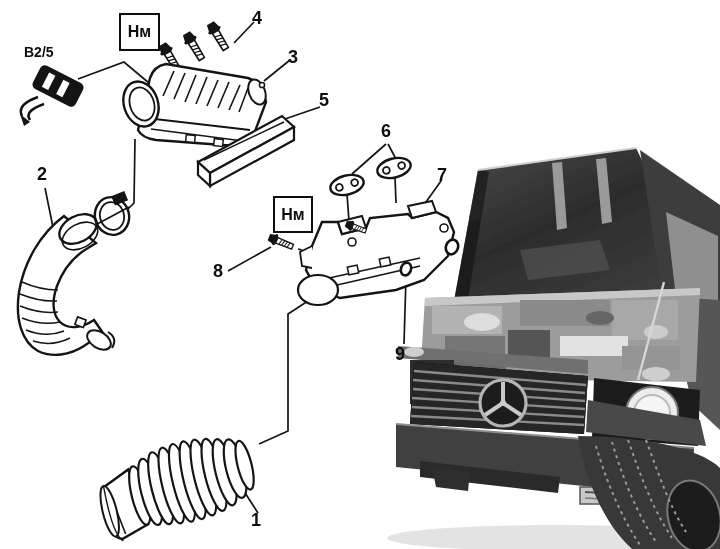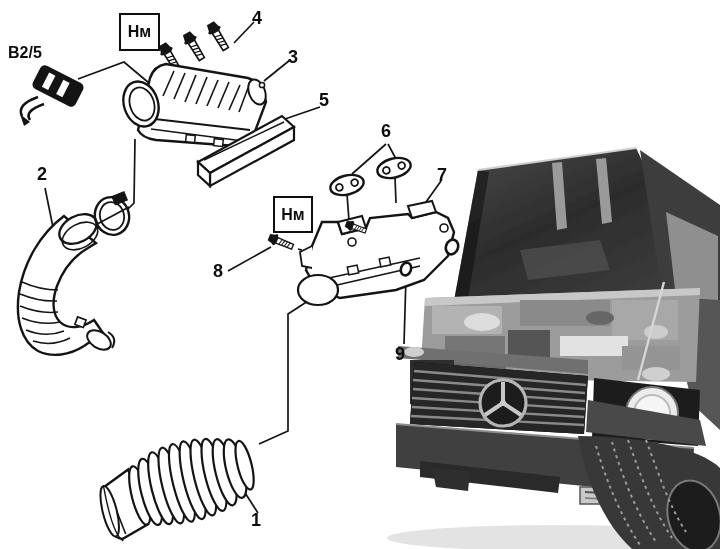--- a/index.html
+++ b/index.html
@@ -6,21 +6,21 @@
   #stage{
     position:relative;width:720px;height:549px;background:#fff;overflow:hidden;
     font-family:"Liberation Sans","DejaVu Sans",sans-serif;
   }
   #lineart,#photo{position:absolute;left:0;top:0;width:720px;height:549px;}
   .callout{
     position:absolute;font-weight:bold;color:#0e0e0e;
     font-size:18px;line-height:1;letter-spacing:0;
     -webkit-user-select:none;user-select:none;
   }
-  .callout.small{font-size:16px;}
+  .callout.small{font-size:14px;margin-left:16px;}
   .torque-box{
     position:absolute;border:2.5px solid #0e0e0e;background:#fff;
     display:flex;align-items:center;justify-content:center;
     font-weight:bold;font-size:16px;color:#0e0e0e;
     font-family:"Liberation Sans","DejaVu Sans",sans-serif;
   }
 </style>
 </head>
 <body>
 

